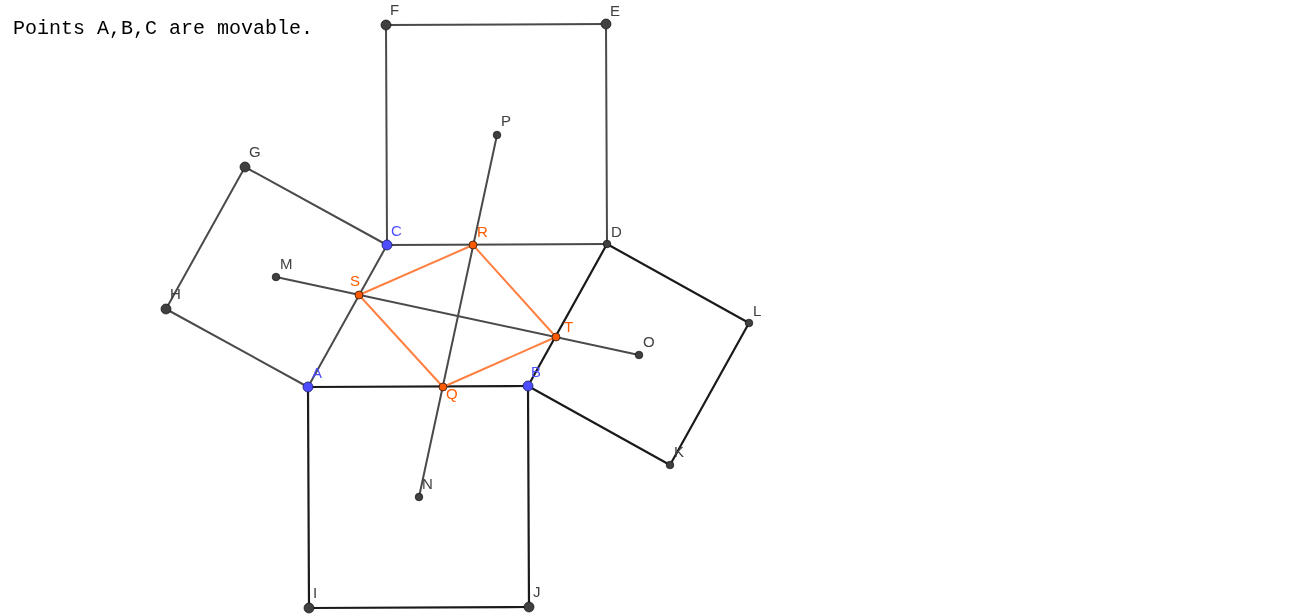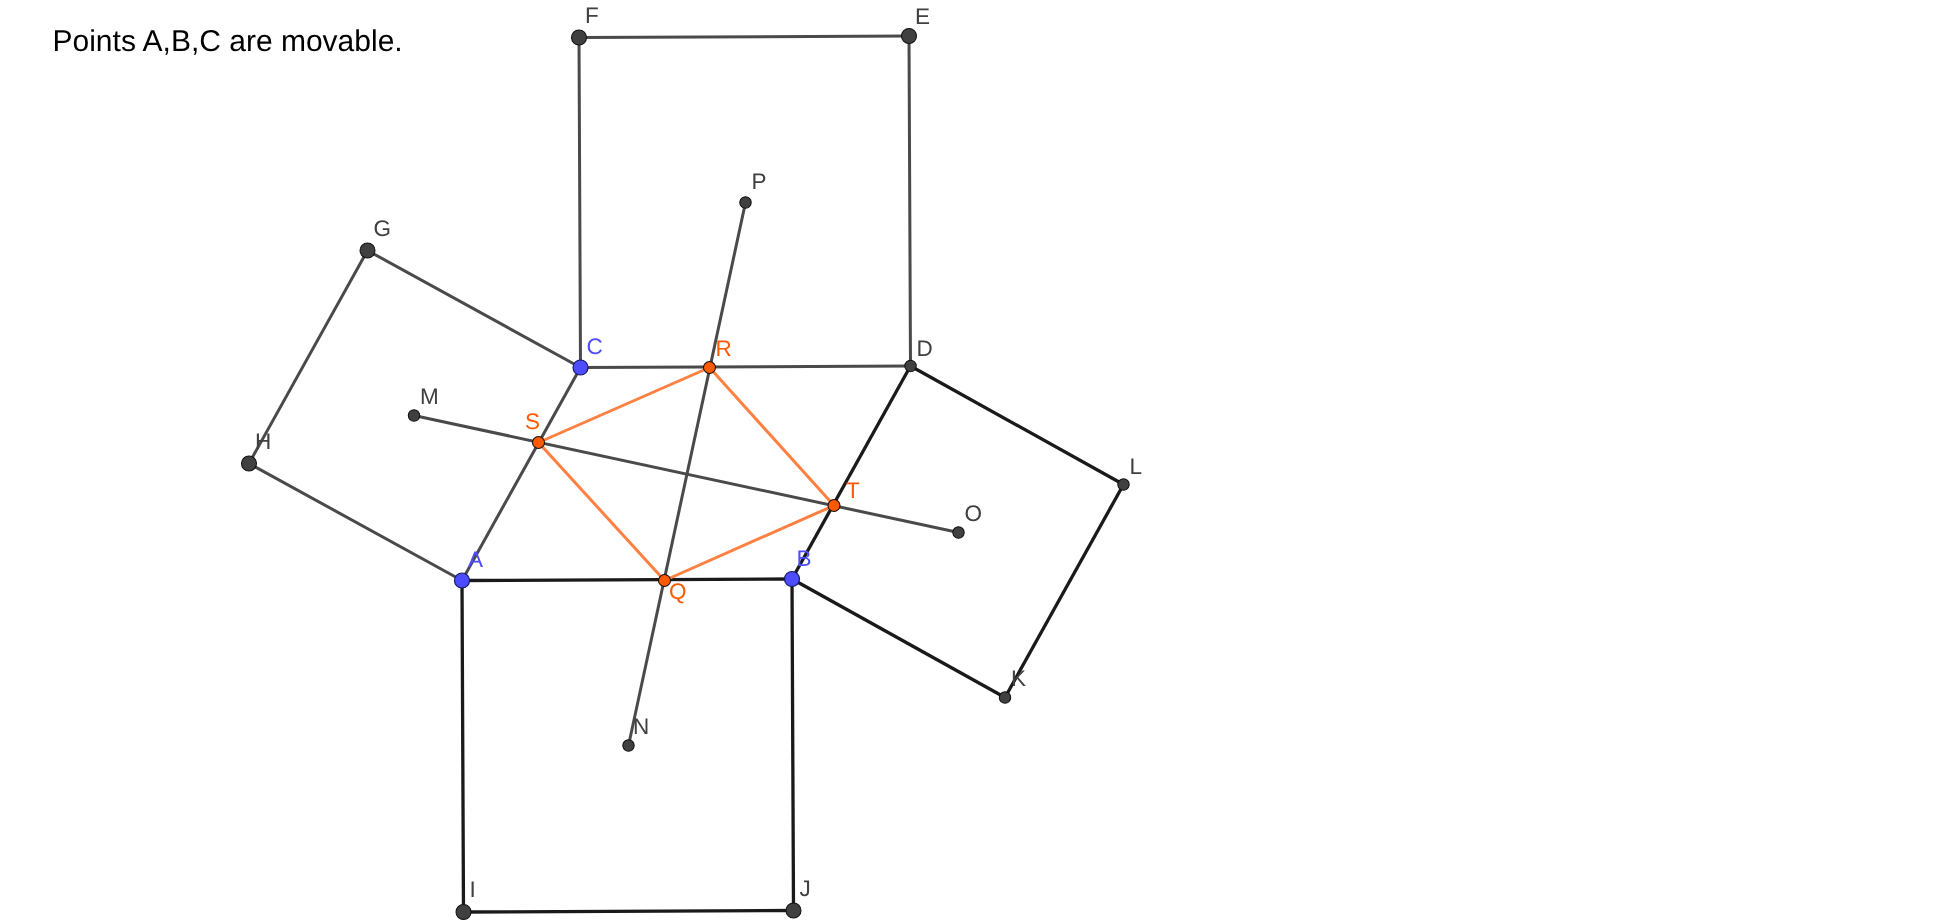--- a/index.html
+++ b/index.html
@@ -1,17 +1,17 @@
 <!DOCTYPE html>
 <html><head>
 <meta charset="utf-8">
 <style>
   html, body { margin: 0; padding: 0; background: #ffffff; }
   body { width: 1299px; height: 616px; position: relative; overflow: hidden; font-family: "Liberation Sans", sans-serif; }
-  .caption { position: absolute; left: 35px; top: 17px; font-size: 20px; color: #000; font-family: Liberation Sans, sans-serif; }
+  .caption { position: absolute; left: 13px; top: 17px; font-size: 20px; color: #000; font-family: Liberation Mono, monospace; }
   svg { position: absolute; left: 0; top: 0; }
   .lbl { font-family: "Liberation Sans", sans-serif; font-size: 15px; }
 </style>
 </head>
 <body>
 
 <div class="caption">Points A,B,C are movable.</div>
 
 <svg id="canvas" width="1299" height="616" viewBox="0 0 1299 616" xmlns="http://www.w3.org/2000/svg">
   <g id="seg-layer">

